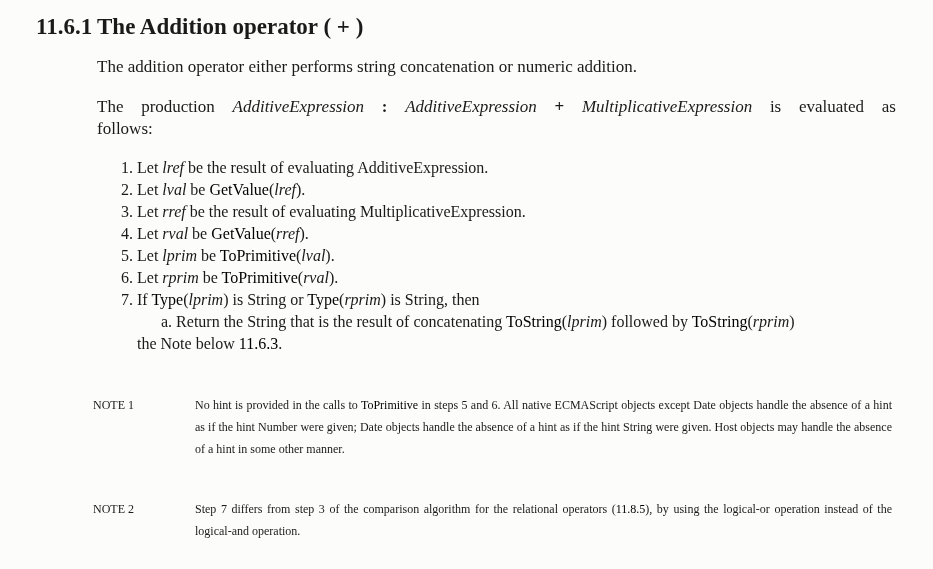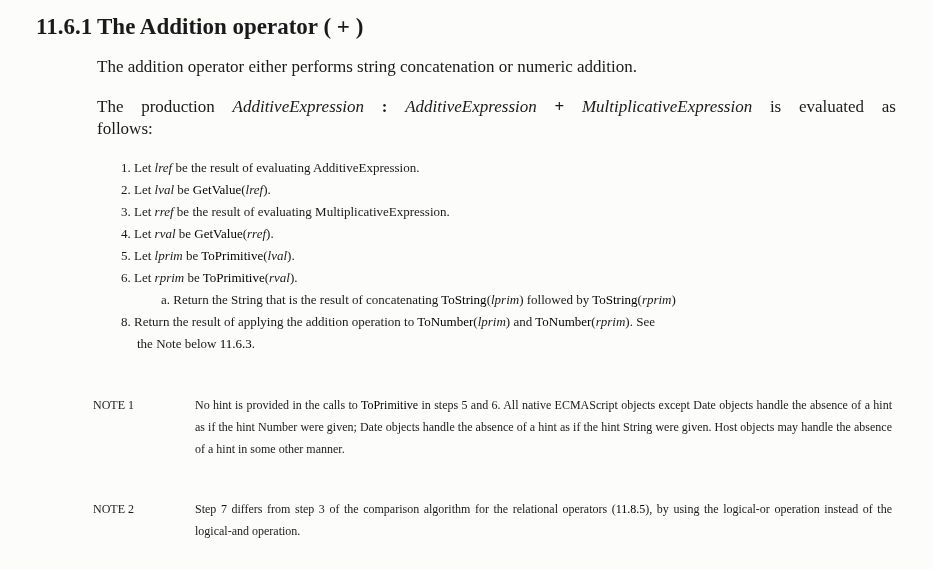--- a/index.html
+++ b/index.html
@@ -39,21 +39,21 @@
     justify-content: space-between;
     width: 799px;
   }
   i { font-style: italic; }
   .link { color: #000000; text-decoration: none; cursor: pointer; }
   .steps {
     position: absolute;
     left: 121px;
     top: 157px;
     width: 790px;
-    font-size: 13px;
+    font-size: 16px;
     line-height: 22px;
   }
   .step { white-space: nowrap; }
   .step.sub { padding-left: 40px; }
   .step.cont { padding-left: 16px; }
   .note {
     position: absolute;
     left: 93px;
     width: 799px;
     font-size: 12px;
@@ -102,25 +102,25 @@
   </div>
   <div class="step">
     <span>4.</span><span> Let </span><i>rval</i><span> be </span><a class="link">GetValue</a><span>(</span><i>rref</i><span>).</span>
   </div>
   <div class="step">
     <span>5.</span><span> Let </span><i>lprim</i><span> be </span><a class="link">ToPrimitive</a><span>(</span><i>lval</i><span>).</span>
   </div>
   <div class="step">
     <span>6.</span><span> Let </span><i>rprim</i><span> be </span><a class="link">ToPrimitive</a><span>(</span><i>rval</i><span>).</span>
   </div>
+  <div class="step">
+    <span>7.</span><span> If </span><a class="link">Type</a><span>(</span><i>lprim</i><span>) is String or </span><a class="link">Type</a><span>(</span><i>rprim</i><span>) is String, then</span>
+  </div>
   <div class="step sub">
     <span>a.</span><span> Return the String that is the result of concatenating </span><a class="link">ToString</a><span>(</span><i>lprim</i><span>) followed by </span><a class="link">ToString</a><span>(</span><i>rprim</i><span>)</span>
-  </div>
-  <div class="step">
-    <span>8.</span><span> Return the result of applying the addition operation to </span><a class="link">ToNumber</a><span>(</span><i>lprim</i><span>) and </span><a class="link">ToNumber</a><span>(</span><i>rprim</i><span>). See</span>
   </div>
   <div class="step cont">
     <span>the Note below </span><a class="link">11.6.3</a><span>.</span>
   </div>
 </div>
 
 <div class="note n1">
   <div class="label">NOTE 1</div>
   <div class="body"><span>No hint is provided in the calls to </span><a class="link">ToPrimitive</a><span> in steps 5 and 6. All native ECMAScript objects except Date objects handle the absence of a hint as if the hint Number were given; Date objects handle the absence of a hint as if the hint String were given. Host objects may handle the absence of a hint in some other manner.</span></div>
 </div>

